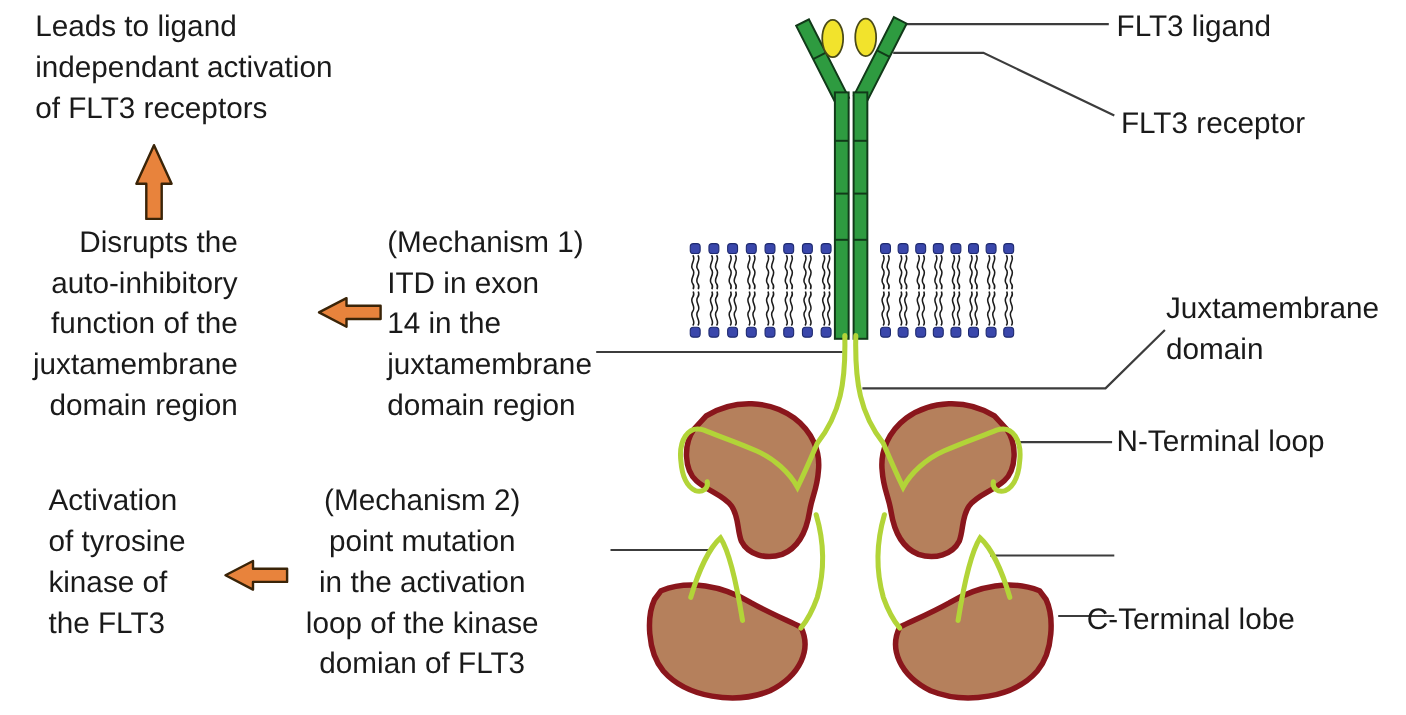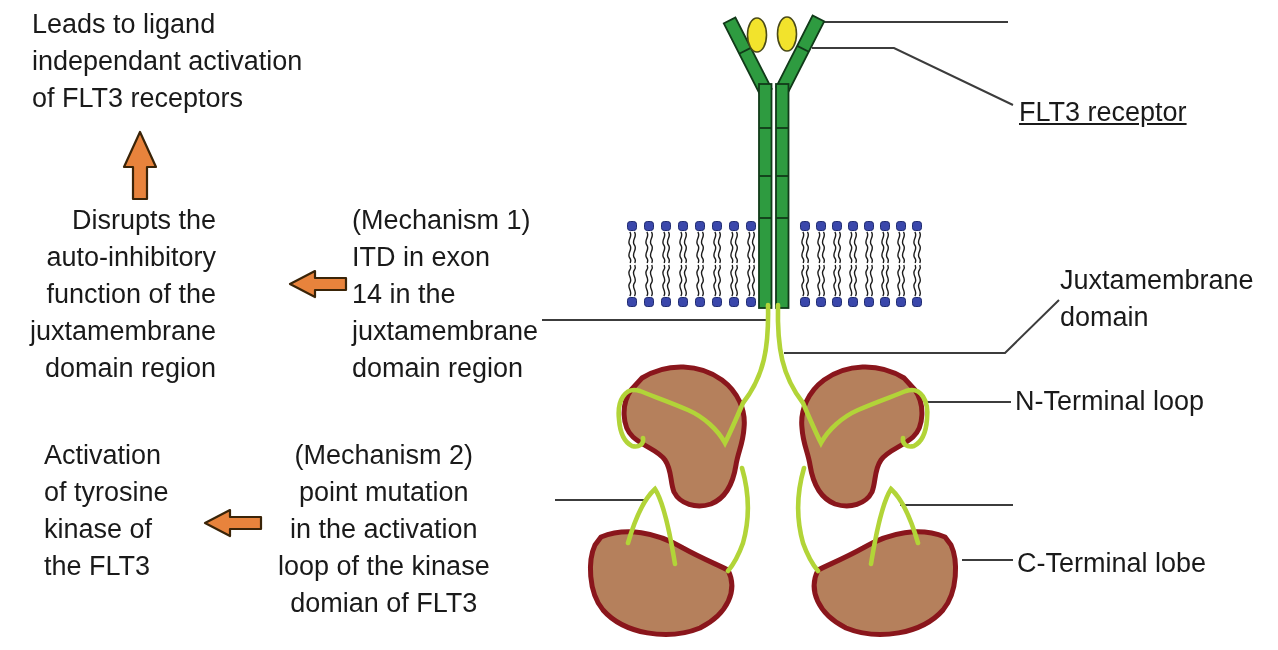--- a/index.html
+++ b/index.html
@@ -180,23 +180,24 @@
 of tyrosine
 kinase of
 the FLT3</div>
 
   <div class="txt" style="left:250px;top:437px;text-align:center;">(Mechanism 2)
 point mutation
 in the activation
 loop of the kinase
 domian of FLT3</div>
 
-
-  <div class="txt" style="left:991px;top:94px;text-decoration:underline;">FLT3 receptor</div>
+  <div class="txt" style="left:987px;top:6px;">FLT3 ligand</div>
+
+  <div class="txt" style="left:991px;top:94px;">FLT3 receptor</div>
 
   <div class="txt" style="left:1032px;top:262px;">Juxtamembrane
 domain</div>
 
   <div class="txt" style="left:987px;top:383px;">N-Terminal loop</div>
 
 
-  <div class="txt" style="left:989px;top:545px;">C-Terminal lobe</div>
+  <div class="txt" style="left:960px;top:545px;">C-Terminal lobe</div>
 </div>
 
 </body></html>

